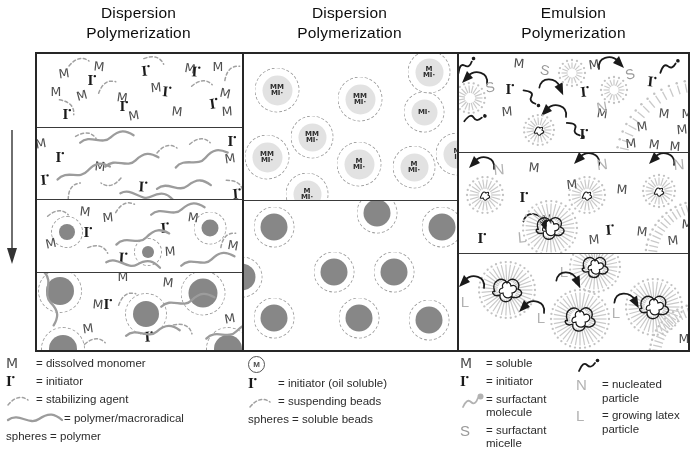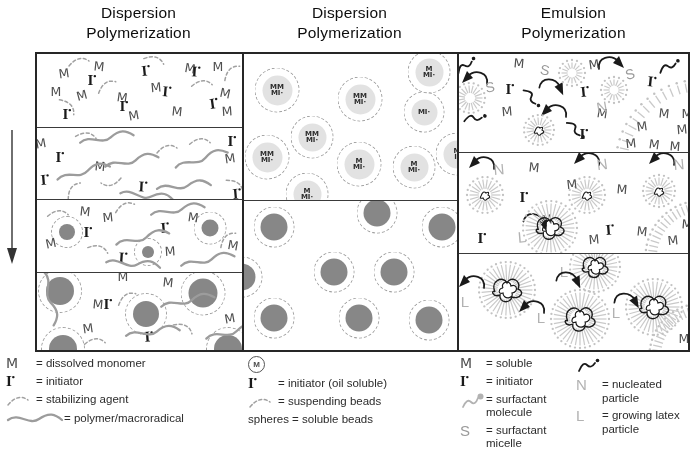--- a/index.html
+++ b/index.html
@@ -1259,20 +1259,21 @@
       <span class="ltext">= stabilizing agent</span>
       </div>
     <div class="lrow">
       <span class="licon">
           <svg width="58" height="16" style="position: static;">
             <path d="M2 9 C 13 1, 23 15, 33 8 S 49 3, 56 9" fill="none" stroke="#9c9c9c" stroke-width="2.3" stroke-linecap="round"></path>
           </svg>
         </span>
       <span class="ltext">= polymer/macroradical</span>
       </div>
+    <div class="plain">spheres = polymer</div>
   </div>
 
   <div class="legend" style="left:248px;top:356px;width:210px">
     <div class="lrow">
       <span class="licon">
           <span style="display: inline-flex; width: 15px; height: 15px; border: 1.3px solid rgb(85, 85, 85); border-radius: 50%; align-items: center; justify-content: center; font-size: 8px; font-weight: 700; color: rgb(79, 79, 79); position: static;">M</span>
         </span>
       </div>
     <div class="lrow">
       <span class="licon">

